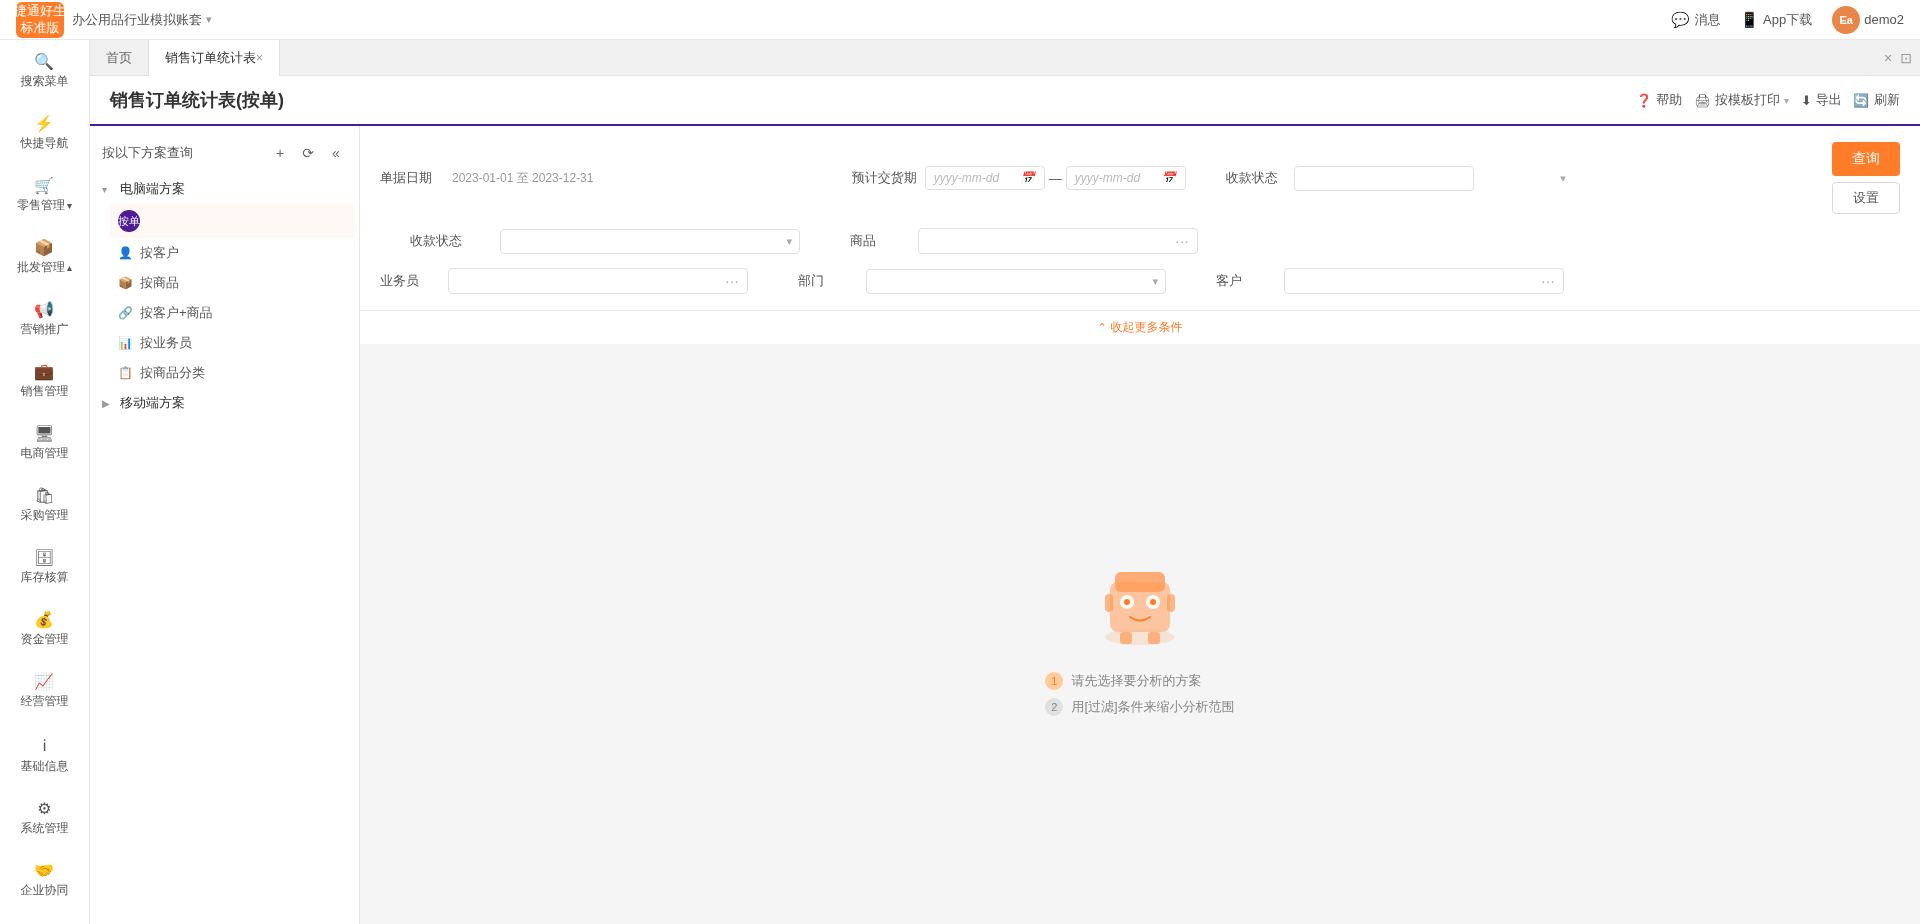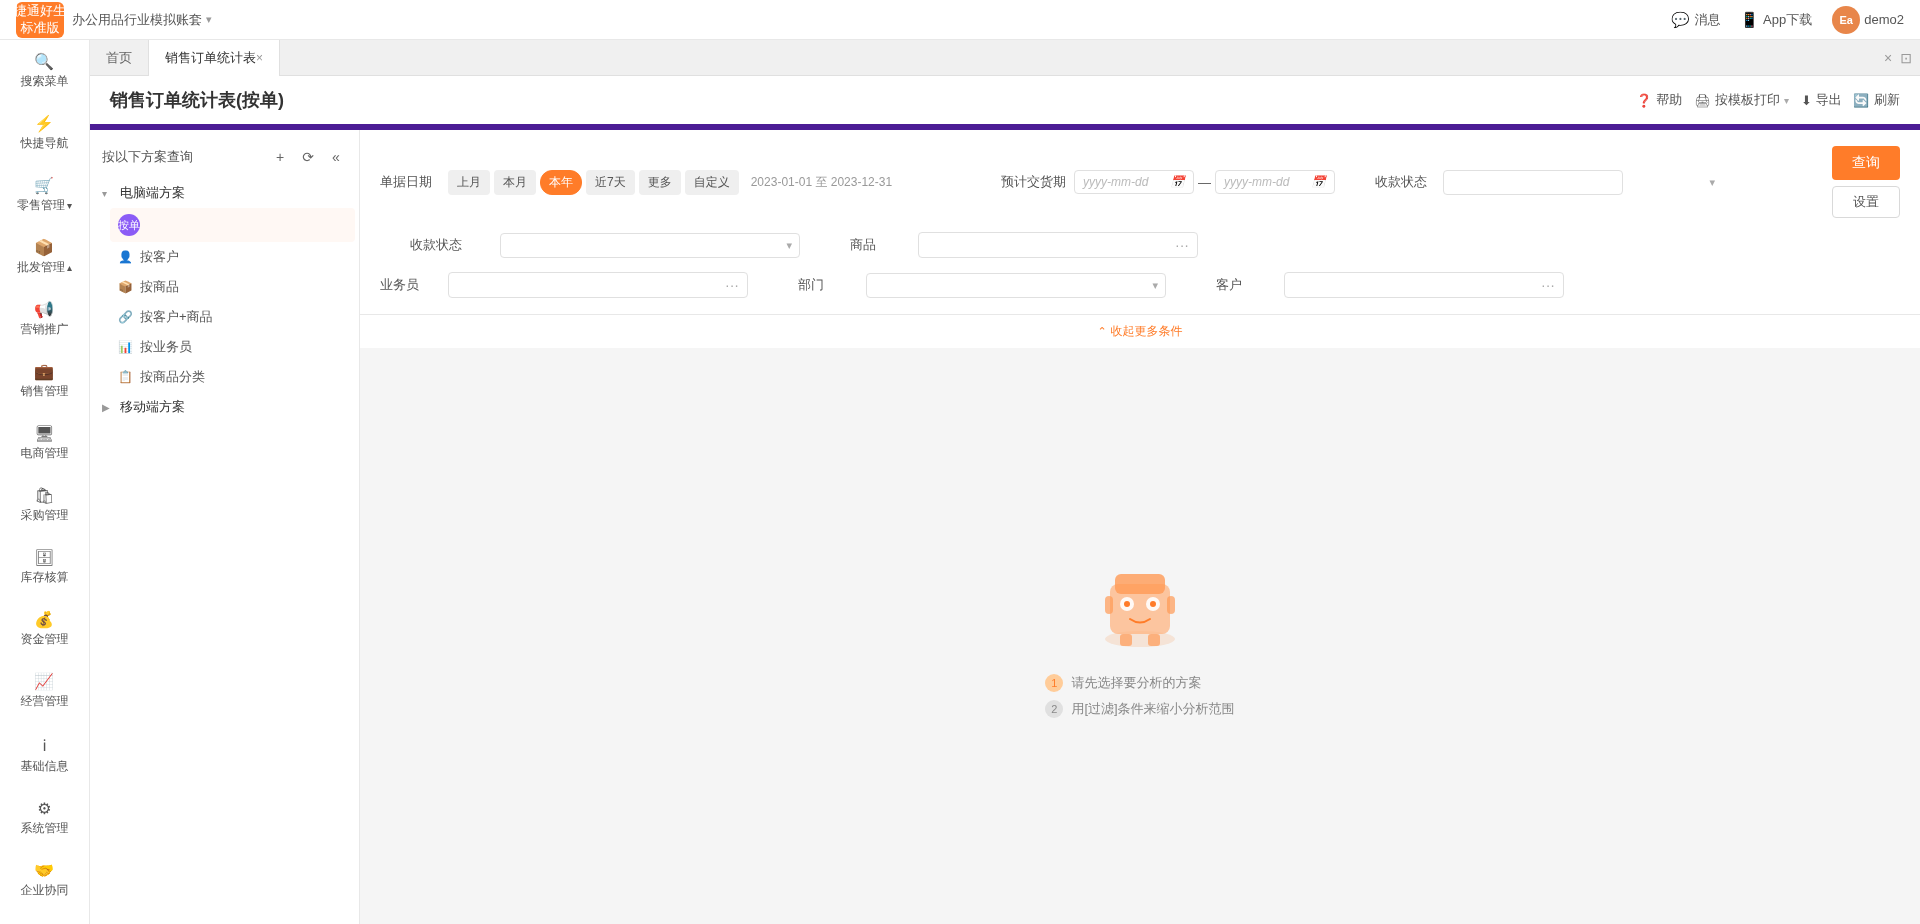--- a/index.html
+++ b/index.html
@@ -29,42 +29,42 @@
     .tab.active { background: #fff; color: #333; font-weight: 500; }
     .tab-close { font-size: 12px; color: #999; cursor: pointer; display: flex; align-items: center; }
     .tab-home { padding: 0 16px; color: #666; cursor: pointer; height: 36px; display: flex; align-items: center; font-size: 13px; border-right: 1px solid #e0e0e0; }
     .win-controls { margin-left: auto; display: flex; align-items: center; padding: 0 8px; gap: 8px; }
     .win-btn { cursor: pointer; color: #999; font-size: 14px; }
 
     
     .content-area { flex: 1; display: flex; flex-direction: column; overflow: hidden; }
 
     
-    .page-header { background: #fff; padding: 12px 20px 0 20px; border-bottom: 6px solid #4c1d95; display: flex; align-items: center; justify-content: space-between; flex-shrink: 0; }
+    .page-header { background: #fff; padding: 12px 20px 0 20px; border-bottom: 2px solid #4c1d95; display: flex; align-items: center; justify-content: space-between; flex-shrink: 0; }
     .page-title { font-size: 18px; font-weight: 600; color: #333; padding-bottom: 12px; }
     .page-actions { display: flex; align-items: center; gap: 12px; padding-bottom: 12px; }
     .page-action-btn { display: flex; align-items: center; gap: 4px; color: #555; font-size: 13px; cursor: pointer; }
 
     
     .two-panel { display: flex; flex: 1; overflow: hidden; }
 
     
     .left-panel { width: 270px; background: #fff; border-right: 1px solid #e8e8e8; flex-shrink: 0; overflow-y: auto; padding: 10px 0; }
     .left-panel-header { display: flex; align-items: center; justify-content: space-between; padding: 6px 12px 10px 12px; }
     .left-panel-title { font-size: 13px; color: #555; font-weight: 500; }
     .left-panel-actions { display: flex; align-items: center; gap: 6px; }
     .icon-btn { width: 22px; height: 22px; display: flex; align-items: center; justify-content: center; border-radius: 4px; cursor: pointer; color: #666; font-size: 14px; }
     .tree-section { padding: 0 4px; }
     .tree-parent { display: flex; align-items: center; gap: 4px; padding: 6px 8px; cursor: pointer; font-size: 13px; color: #333; }
     .tree-parent .arrow { font-size: 10px; color: #999; width: 14px; }
     .tree-children { padding-left: 16px; }
     .tree-child { display: flex; align-items: center; gap: 6px; padding: 6px 8px; cursor: pointer; font-size: 13px; color: #555; border-radius: 4px; }
     .tree-child.active { background: #fff8f4; color: #ff7c29; }
     .tree-child .child-icon { font-size: 12px; color: #aaa; width: 16px; text-align: center; }
-    .scheme-circle { width: 22px; height: 22px; border-radius: 50%; background: #8b5cf6; color: white; font-size: 11px; display: flex; align-items: center; justify-content: center; }
+    .scheme-circle { width: 22px; height: 22px; border-radius: 50%; background: #4c1d95; color: white; font-size: 11px; display: flex; align-items: center; justify-content: center; }
 
     
     .right-panel { flex: 1; background: #f5f5f5; overflow-y: auto; display: flex; flex-direction: column; }
 
     
     .filter-area { background: #fff; margin: 0; padding: 16px 20px; border-bottom: 1px solid #e8e8e8; }
     .filter-row { display: flex; align-items: center; gap: 0; margin-bottom: 14px; flex-wrap: wrap; }
     .filter-row:last-child { margin-bottom: 0; }
     .filter-group { display: flex; align-items: center; gap: 8px; margin-right: 20px; }
     .filter-label { color: #555; font-size: 13px; white-space: nowrap; min-width: 60px; }
@@ -291,28 +291,20 @@
         </div>
       </div>
 
       <div class="right-panel">
 
         <div class="filter-area">
 
           <div class="filter-row">
             <div class="filter-group">
               <span class="filter-label">单据日期</span>
-              <div class="filter-date-btns">
-                <button class="date-btn">上月</button>
-                <button class="date-btn">本月</button>
-                <button class="date-btn active">本年</button>
-                <button class="date-btn">近7天</button>
-                <button class="date-btn">更多</button>
-                <button class="date-btn">自定义</button>
-              </div>
               <span class="date-range">2023-01-01 至 2023-12-31</span>
             </div>
             <div class="filter-group" style="margin-left:auto;">
               <span class="filter-label">预计交货期</span>
               <div class="date-input-group">
                 <div class="date-input">
                   <span style="color:#bbb;">yyyy-mm-dd</span>
                   <span style="color:#ccc;">📅</span>
                 </div>
                 <span class="date-sep">—</span>

